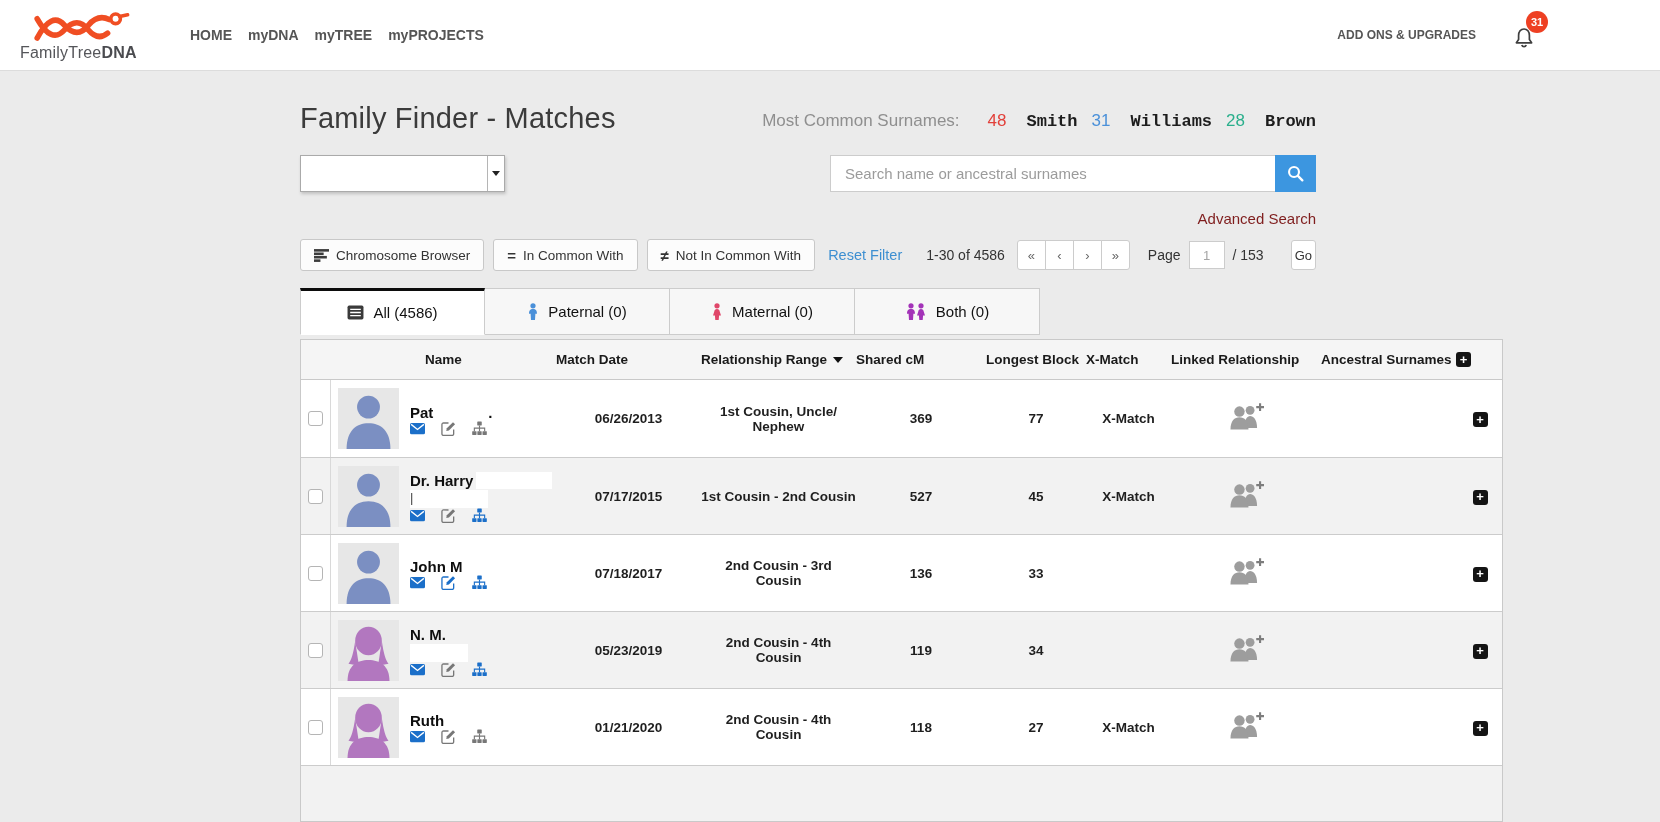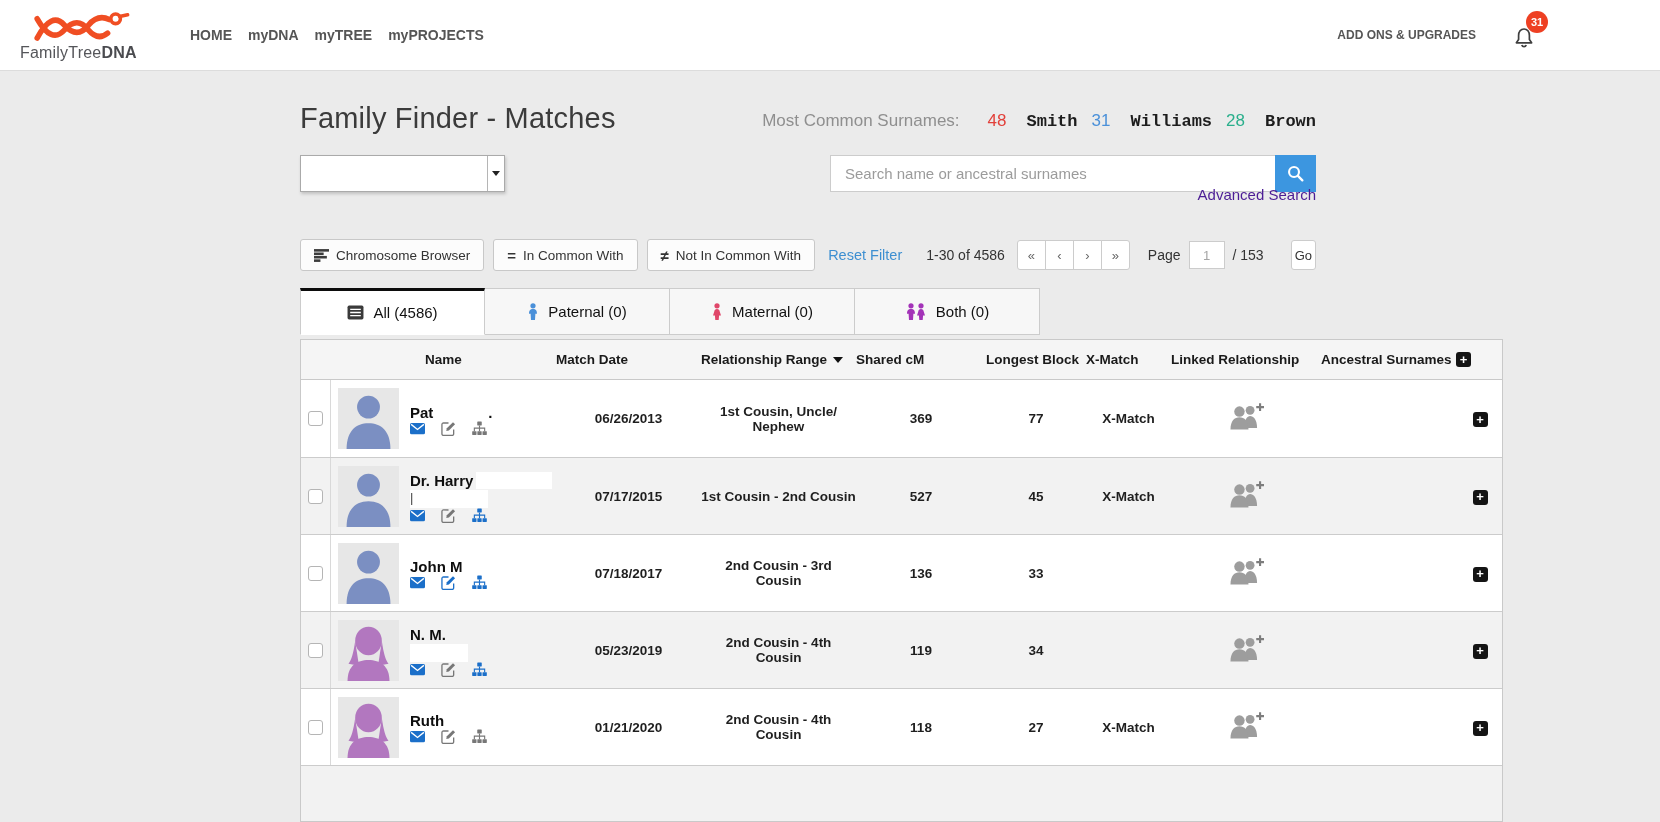--- a/index.html
+++ b/index.html
@@ -39,21 +39,21 @@
     border:1px solid #aaa; box-shadow:1px 2px 3px rgba(0,0,0,.18); display:flex; cursor:pointer; }
   .sel-value { flex:1; }
   .sel-arrow-box { width:17px; border-left:1px solid #b5b5b5; display:flex; align-items:center; justify-content:center; }
   .sel-caret { width:0; height:0; border-left:4px solid transparent; border-right:4px solid transparent; border-top:5px solid #222; }
   .search-group { position:absolute; right:0; top:0; display:flex; }
   .search-input { width:445px; height:37px; border:1px solid #ccc; border-right:none; padding:0 14px;
     font-size:15px; color:#333; outline:none; font-family:inherit; }
   .search-input::placeholder { color:#9b9b9b; }
   .search-btn { width:41px; height:37px; background:#3c96e0; border:none; cursor:pointer;
     display:flex; align-items:center; justify-content:center; }
-  .adv-link { position:absolute; right:0; top:31px; font-size:15px; color:#4c1d95; text-decoration:none; cursor:pointer; }
+  .adv-link { position:absolute; right:0; top:55px; font-size:15px; color:#7f1d1d; text-decoration:none; cursor:pointer; }
 
   .filter-row { display:flex; align-items:center; margin-top:14px; height:32px; }
   .fbtn { height:32px; background:#fcfcfc; border:1px solid #c8c8c8; border-radius:3px; margin-right:9px;
     display:flex; align-items:center; gap:7px; padding:0 13px; font-size:13.5px; color:#333; cursor:pointer; font-family:inherit; }
   .fbtn .op { font-weight:700; font-size:15px; color:#333; }
   .reset-link { font-size:14.5px; color:#3d8fd1; text-decoration:none; margin-left:4px; cursor:pointer; }
   .pager-cluster { margin-left:auto; display:flex; align-items:center; font-size:14px; color:#333; }
   .range-lbl { margin-right:12px; }
   .pager-group { display:flex; }
   .pgbtn { width:29px; height:30px; background:#fff; border:1px solid #ccc; margin-left:-1px; color:#666;

